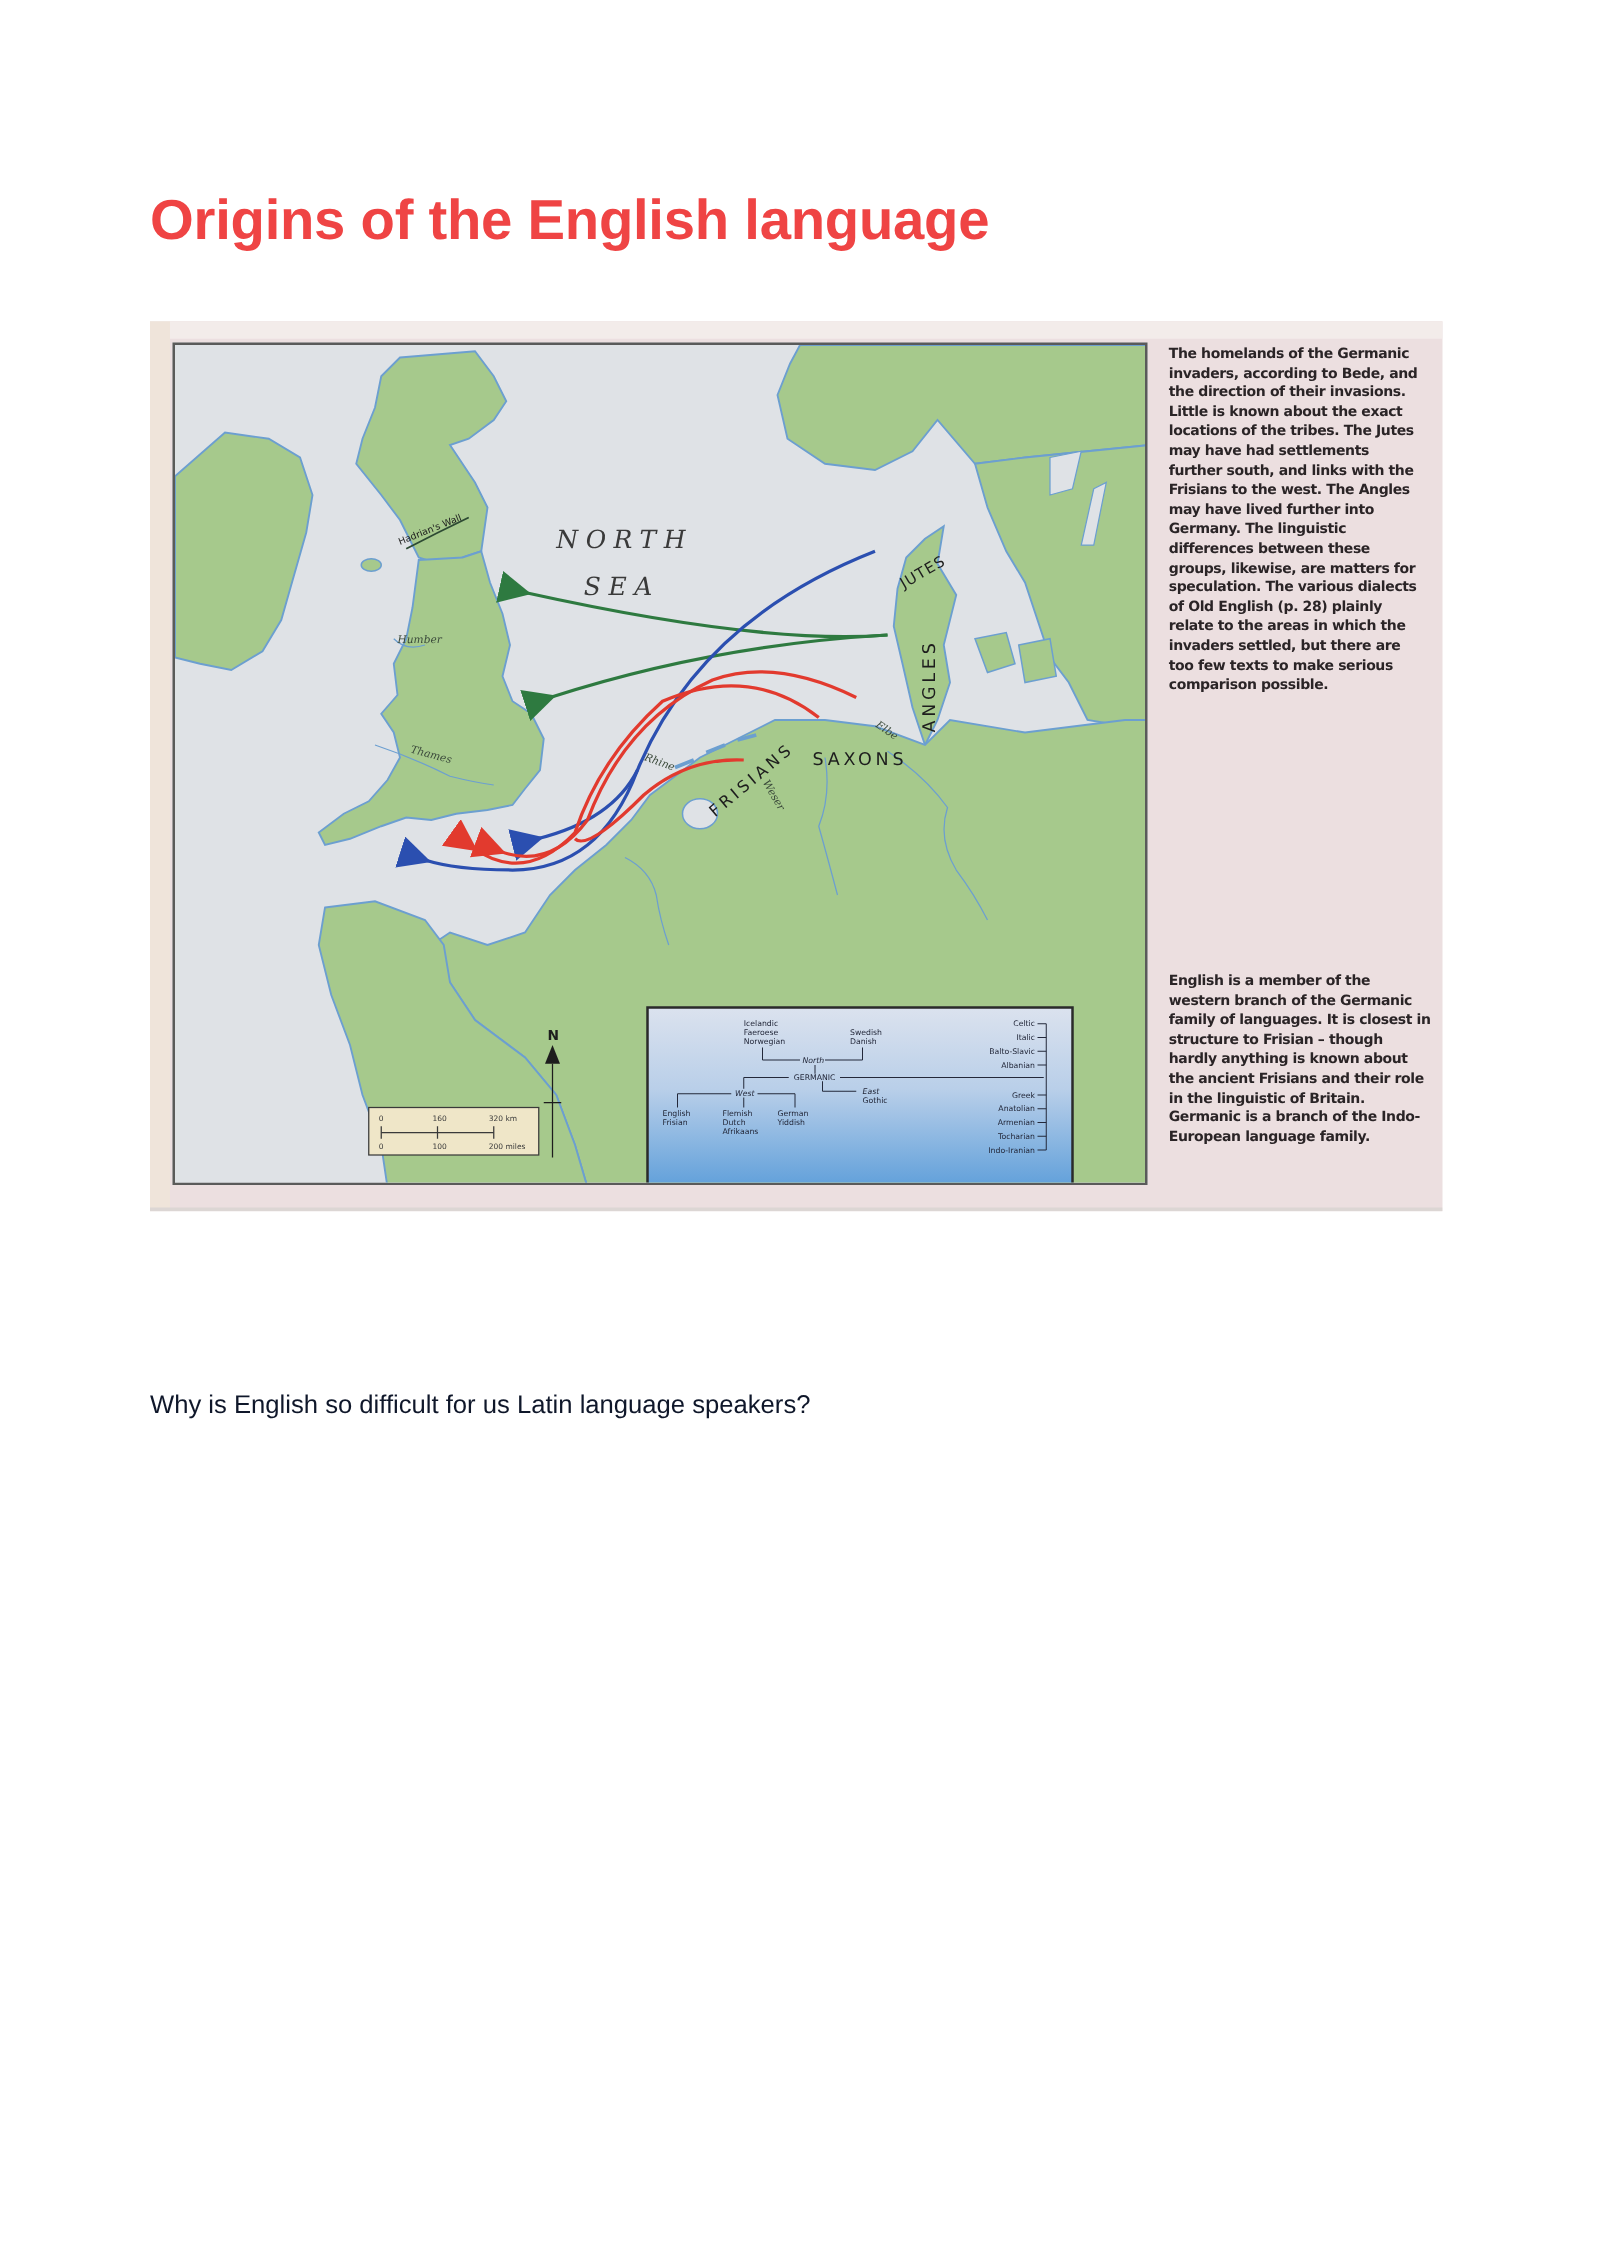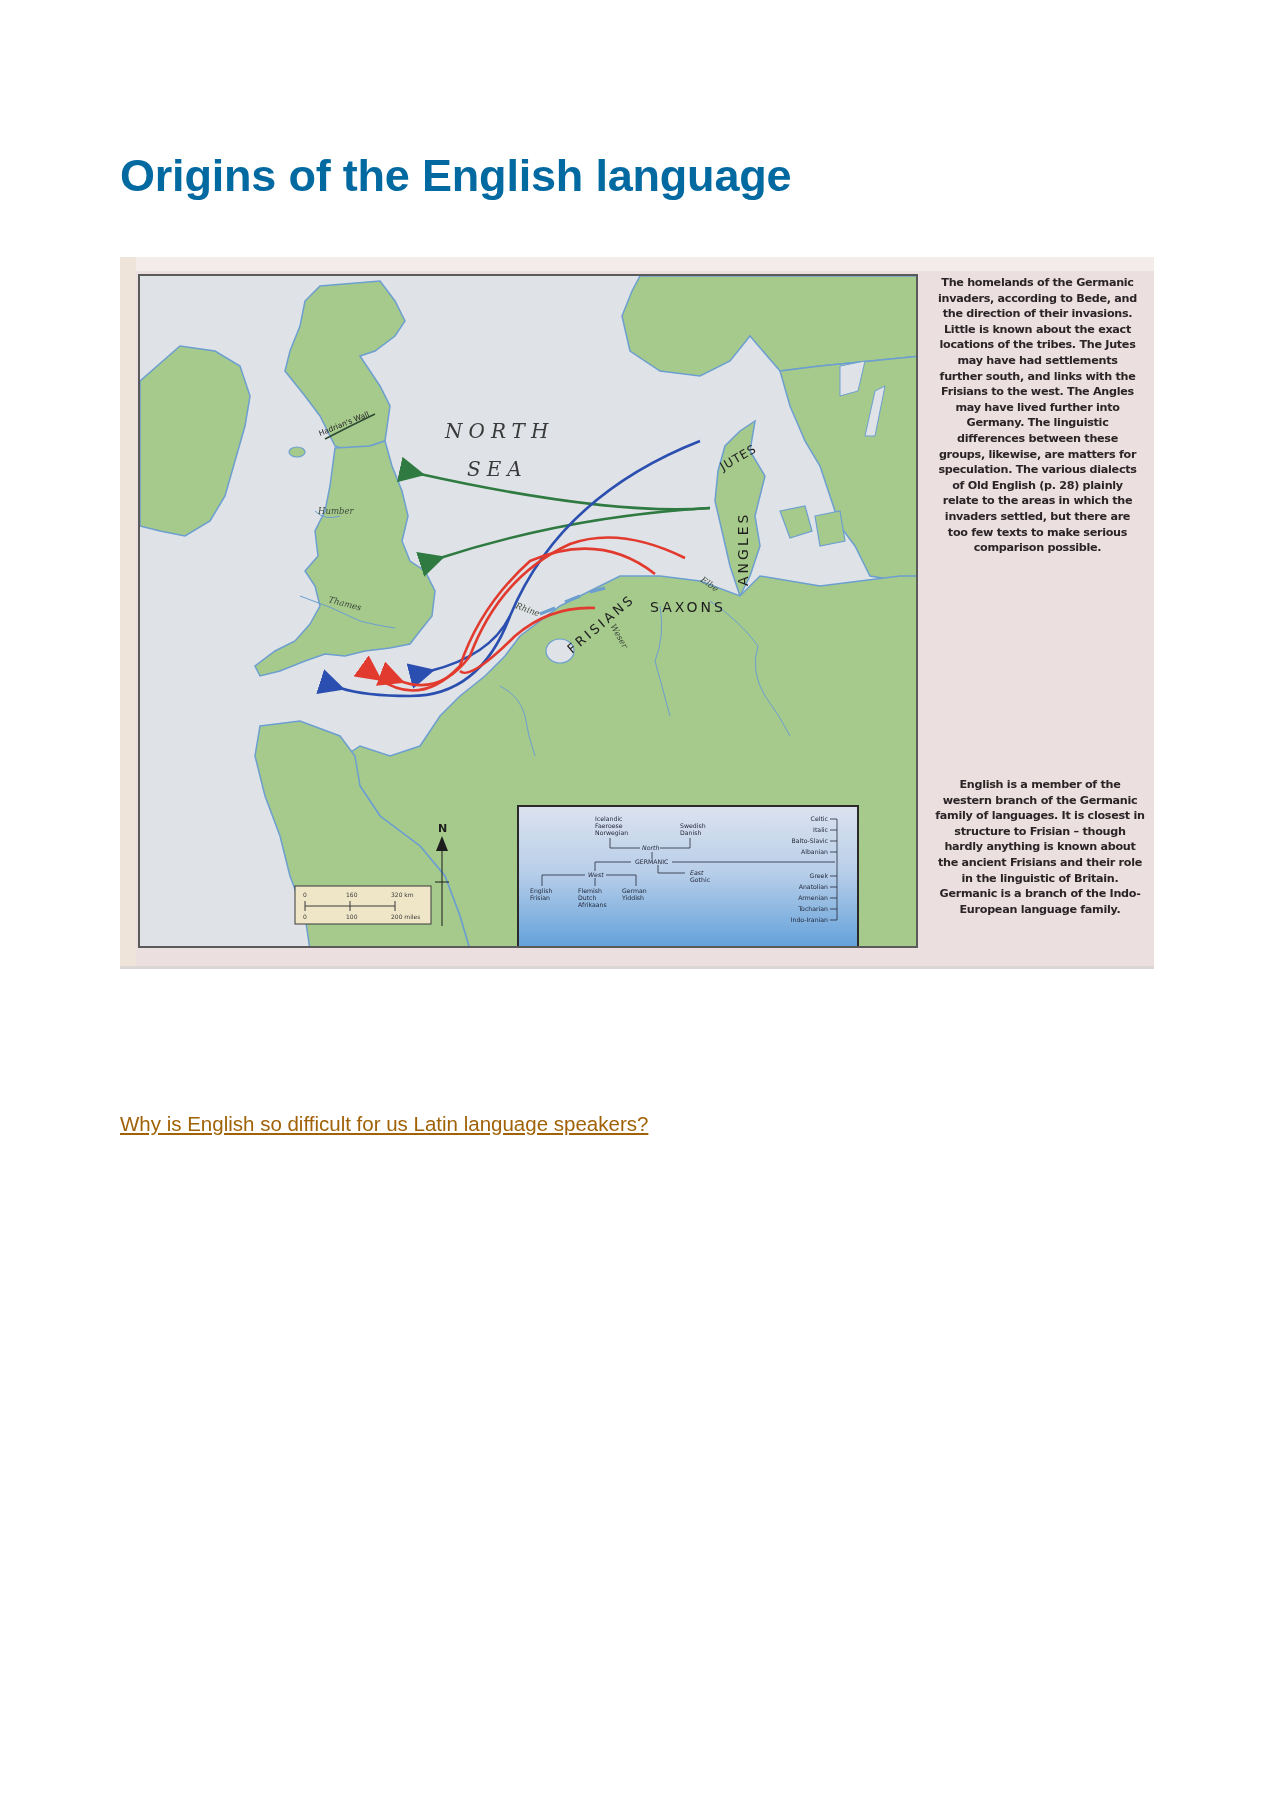--- a/index.html
+++ b/index.html
@@ -1,27 +1,27 @@
 <!DOCTYPE html>
 <html><head>
 <meta charset="utf-8">
 <style>
   html, body { margin: 0; padding: 0; background: #ffffff; }
   body { width: 1280px; height: 1811px; position: relative; font-family: "Liberation Sans", sans-serif; overflow: hidden; }
-  .page-title { position: absolute; left: 120px; top: 150px; margin: 0; font-size: 45px; font-weight: bold; color: #0369a1; font-family: "Liberation Sans", sans-serif; letter-spacing: -0.2px; }
+  .page-title { position: absolute; left: 120px; top: 150px; margin: 0; font-size: 45px; font-weight: bold; color: #ef4444; font-family: "Liberation Sans", sans-serif; letter-spacing: -0.2px; }
   .scan { position: absolute; left: 120px; top: 257px; width: 1034px; height: 712px; background: #ecdfe0; overflow: hidden; }
   .scan-topline { position: absolute; left: 0; top: 0; width: 1034px; height: 14px; background: #f3ecea; }
   .scan-leftstrip { position: absolute; left: 0; top: 0; width: 16px; height: 712px; background: #efe4da; }
   .map-frame { position: absolute; left: 18px; top: 17px; width: 780px; height: 674px; border: 2px solid #5a5a5a; box-sizing: border-box; overflow: hidden; background: #dfe2e6; }
   .map-frame svg { position: absolute; left: 0; top: 0; }
-  .caption { position: absolute; font-family: "DejaVu Sans", sans-serif; font-size: 11.2px; line-height: 15.6px; color: #2a2426; font-weight: bold; letter-spacing: -0.3px; text-align: center; }
+  .caption { position: absolute; font-family: "DejaVu Sans", sans-serif; font-size: 11.2px; line-height: 15.6px; color: #2a2426; font-weight: bold; letter-spacing: -0.3px; }
   .caption-1 { left: 815px; top: 18px; width: 205px; }
   .caption-2 { left: 815px; top: 520px; width: 210px; }
   .scan-bottomline { position: absolute; left: 0; top: 709px; width: 1034px; height: 3px; background: #dcd6d4; }
-  .question { position: absolute; left: 120px; top: 1091px; font-size: 20.5px; color: #a16207; font-family: "Liberation Sans", sans-serif; text-decoration: underline; }
+  .question { position: absolute; left: 120px; top: 1091px; font-size: 20.5px; color: #0f172a; font-family: "Liberation Sans", sans-serif; }
   .sea-label { font-family: "DejaVu Serif", serif; font-style: italic; font-size: 20px; letter-spacing: 6px; fill: #3a3a3a; }
   .tribe { font-family: "DejaVu Sans", sans-serif; font-size: 14px; letter-spacing: 3px; fill: #1d1d1d; }
   .river { font-family: "DejaVu Serif", serif; font-style: italic; font-size: 8.5px; fill: #3b4a3b; }
   .tree { font-family: "DejaVu Sans", sans-serif; font-size: 6.2px; fill: #23283a; }
   .tree-i { font-family: "DejaVu Sans", sans-serif; font-size: 6.2px; fill: #23283a; font-style: italic; }
   .scale-t { font-family: "DejaVu Sans", sans-serif; font-size: 6px; fill: #3a3a3a; }
 </style>
 </head>
 <body>
 

